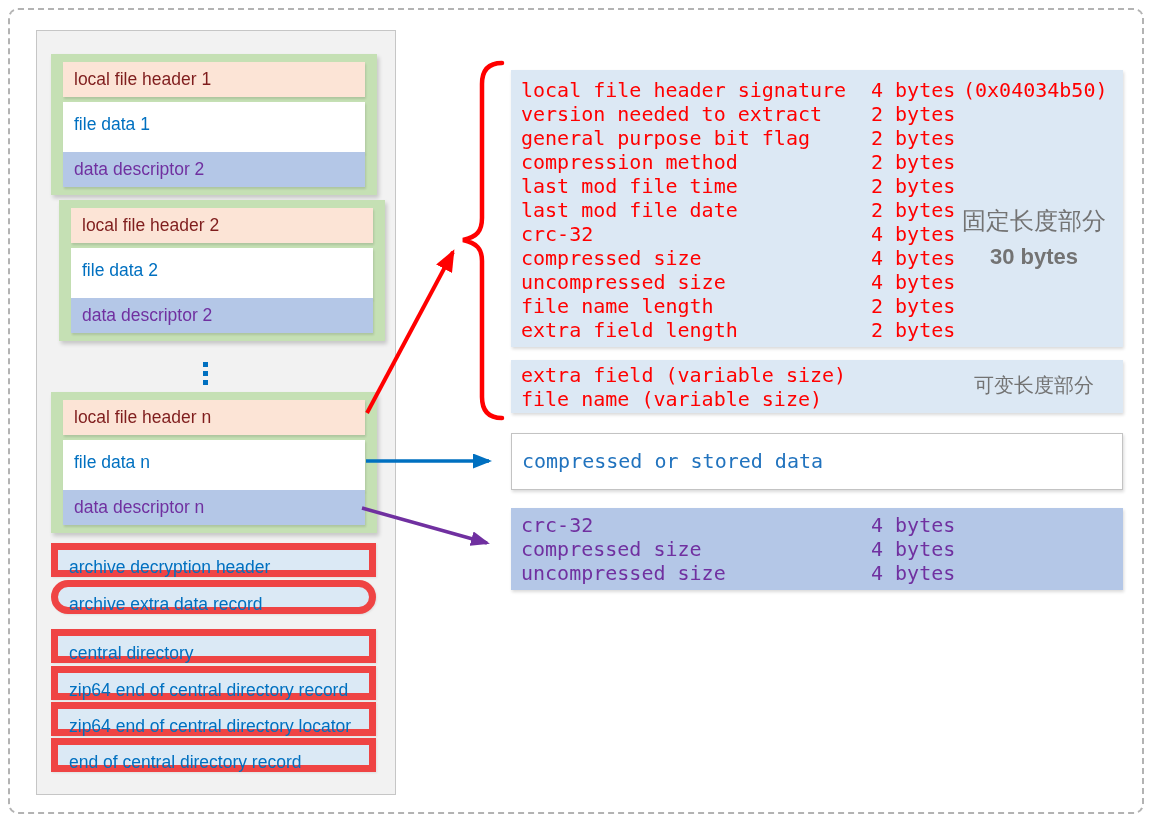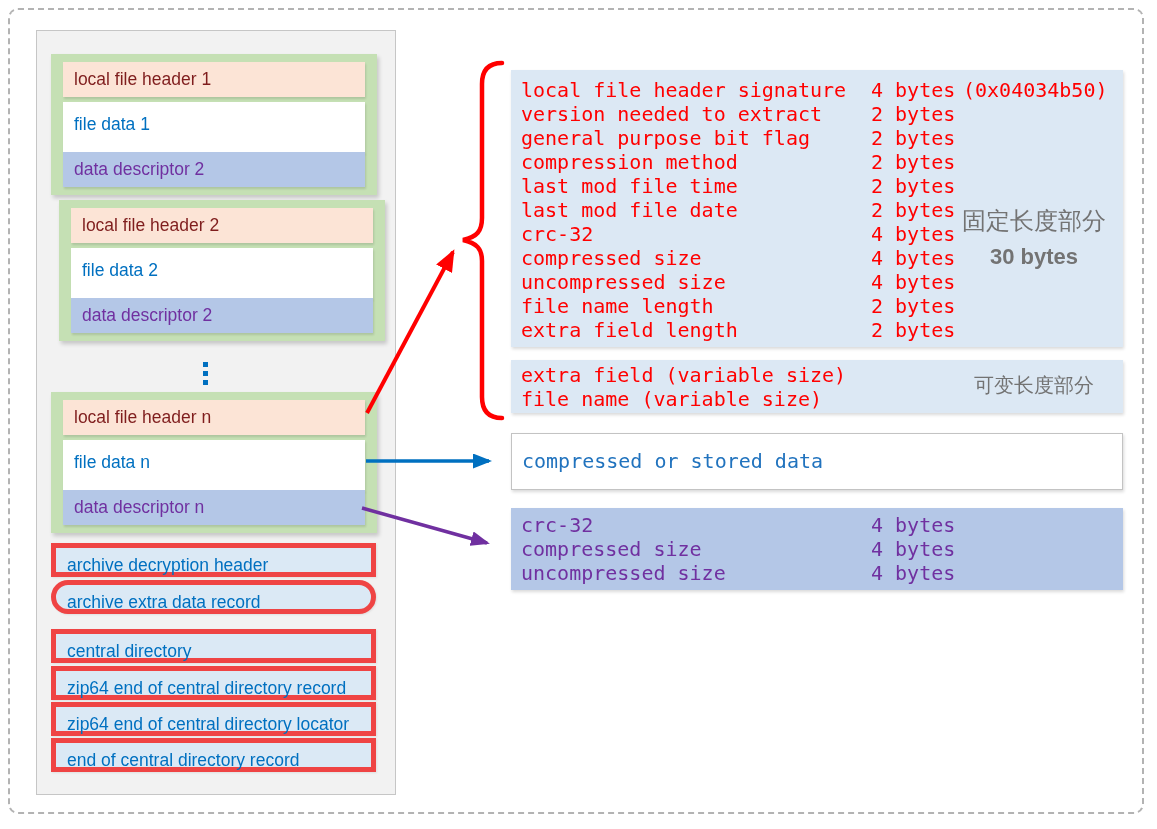--- a/index.html
+++ b/index.html
@@ -14,21 +14,21 @@
   .group{position:absolute;left:51px;width:326px;height:141px;background:#c5e0b4;
          box-shadow:2px 3px 4px rgba(0,0,0,0.18);}
   .group .row{position:absolute;left:12px;width:302px;
          box-shadow:1px 2px 2px rgba(0,0,0,0.12);}
   .row-header{top:8px;height:35px;line-height:35px;background:#fce4d6;color:#7f1d1d;}
   .row-data{top:48px;height:51px;line-height:45px;background:#ffffff;color:#0070c0;}
   .row-desc{top:98px;height:35px;line-height:35px;background:#b4c7e7;color:#7030a0;}
   .group .row, .lrow{font-size:17.5px;padding-left:11px;box-sizing:border-box;}
 
   .lrow{position:absolute;left:51px;width:325px;height:34px;line-height:34px;
-        background:#dbe9f5;border:5px solid #ef4444;color:#0070c0;
+        background:#dbe9f5;border:7px solid #ef4444;color:#0070c0;
         box-shadow:1px 1px 2px rgba(0,0,0,0.08);}
 
   .dots{position:absolute;left:203px;top:362px;display:flex;flex-direction:column;gap:4px;}
   .dots span{width:5px;height:5px;background:#0070c0;display:block;}
 
   .rblock{position:absolute;left:511px;width:612px;box-sizing:border-box;
           box-shadow:1px 2px 3px rgba(0,0,0,0.15);}
   .blk-blue{background:#dce8f4;}
   .blk-white{background:#ffffff;border:1px solid #c3c3c3;}
   .blk-medblue{background:#b4c7e7;}

